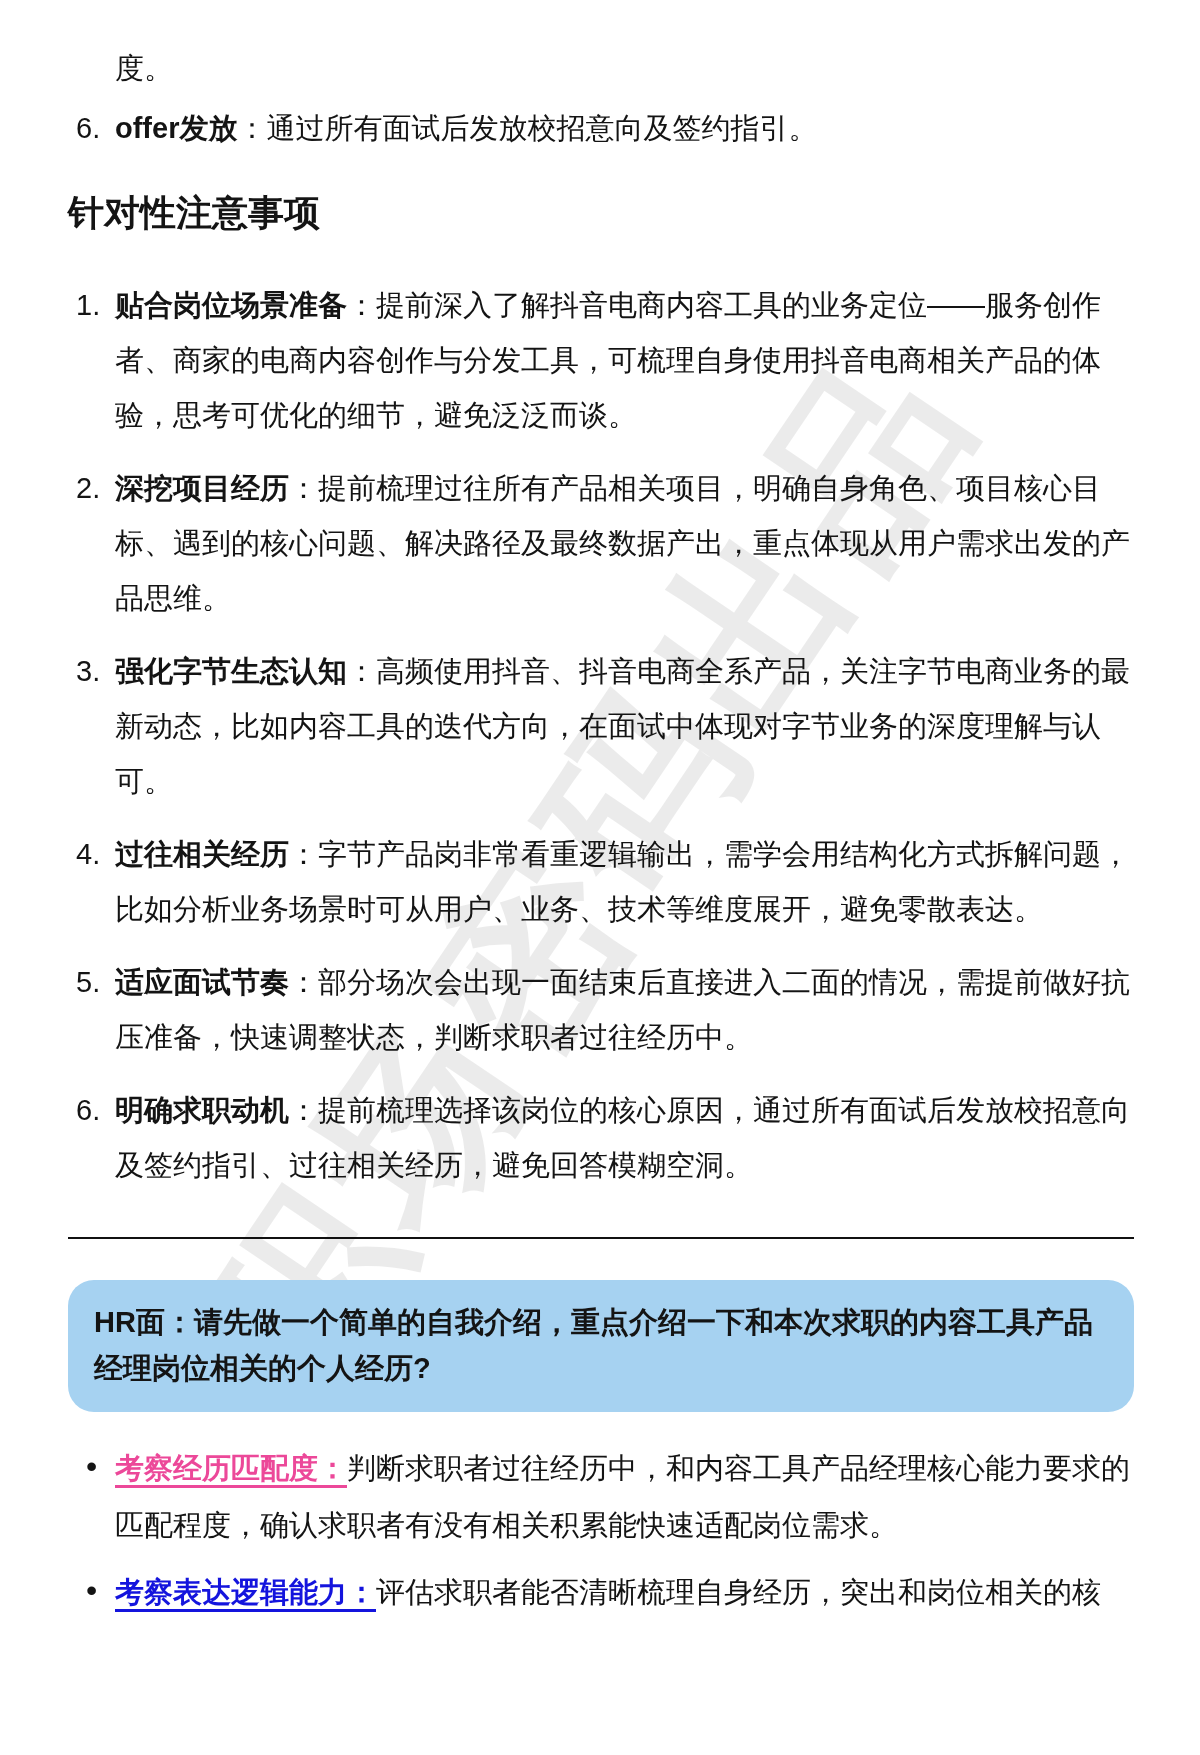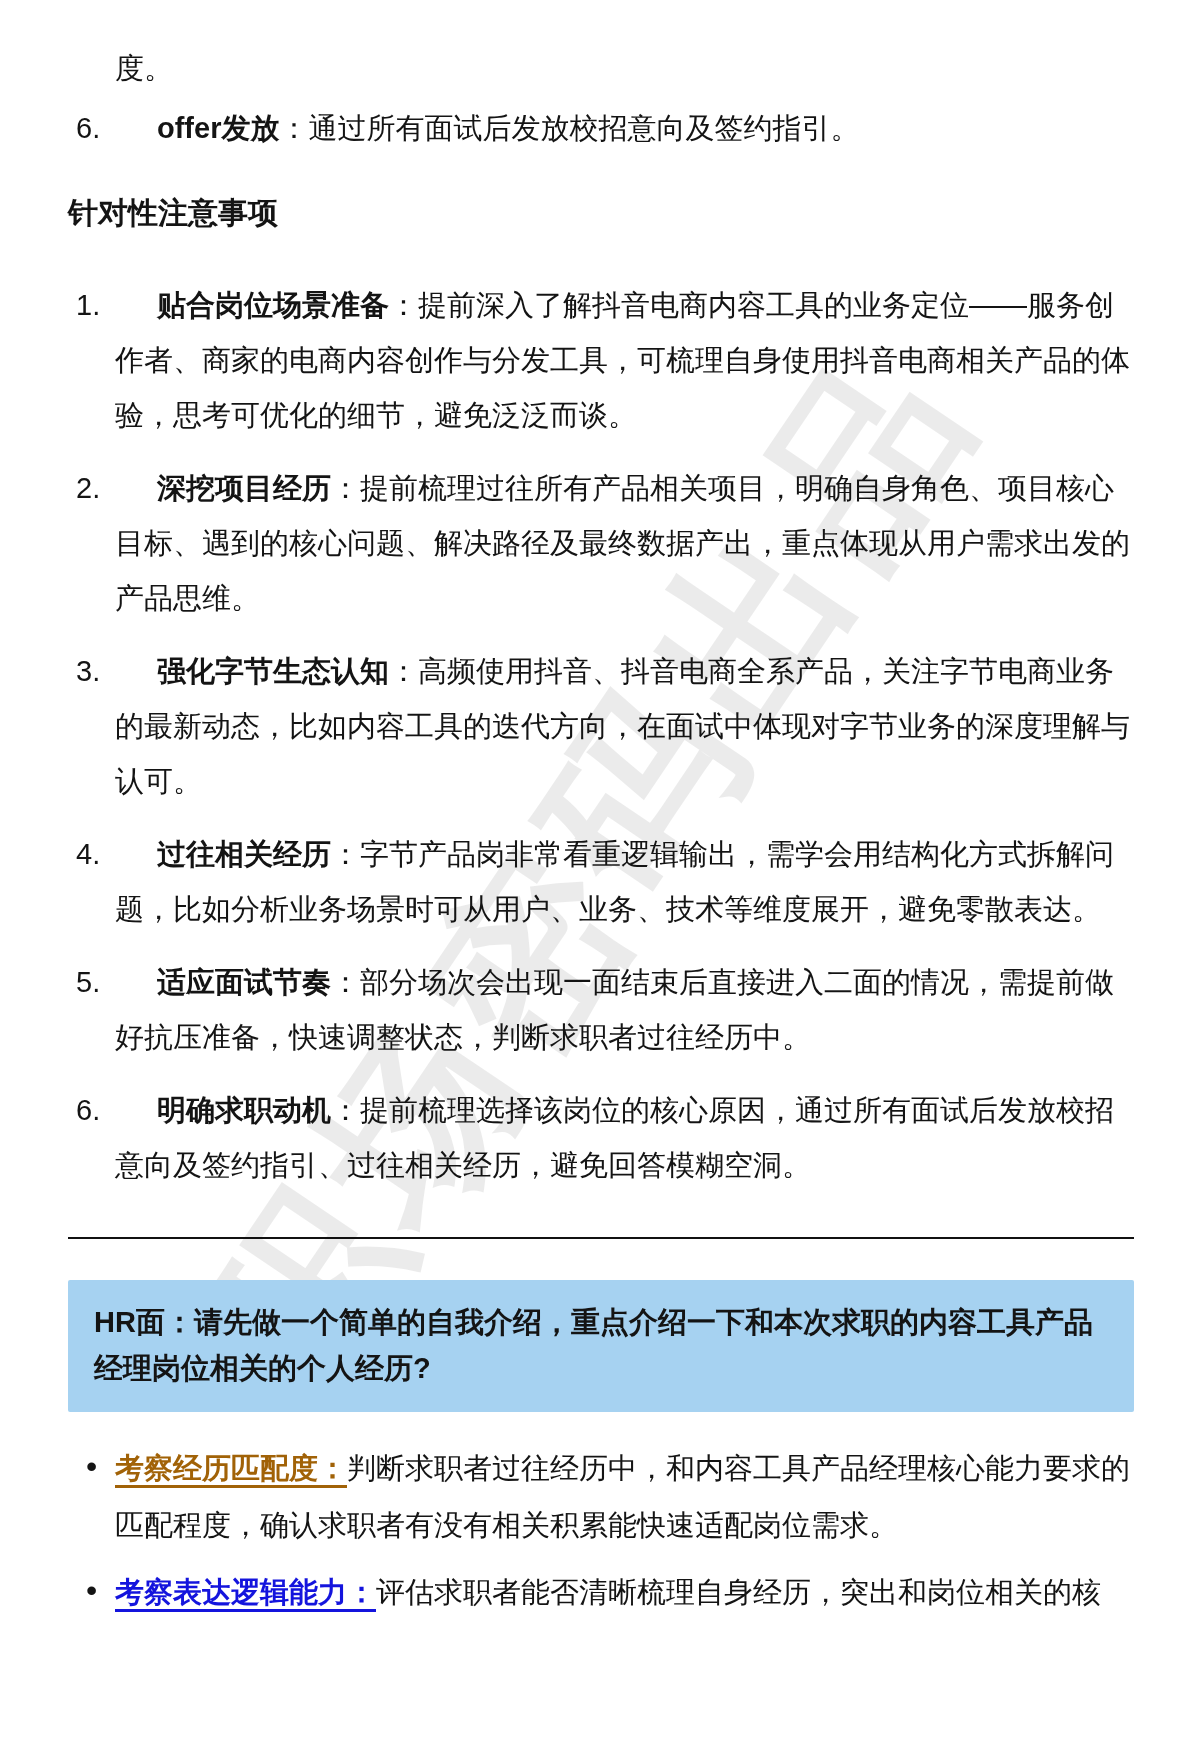--- a/index.html
+++ b/index.html
@@ -45,40 +45,40 @@
   }
   .num{
     position:absolute;
     left:8px;top:0;
     font-weight:normal;
   }
   .h1{
     margin:42px 0 0 0;
     line-height:42px;
     font-weight:bold;
-    font-size:30px;
+    font-size:36px;
   }
   .note-list{margin:44px 0 0 0;}
   .note-item{
     position:relative;
     padding-left:47px;
     line-height:55px;
     margin-bottom:18px;
   }
-  b.term{font-weight:bold;margin-left:42px;}
+  b.term{font-weight:bold;}
   .divider{
     margin-top:44px;
     border:none;
     border-top:2px solid #111111;
     height:0;
   }
   .qbox{
     margin-top:41px;
     background:#a6d2f1;
-    border-radius:2px;
+    border-radius:26px;
     padding:19px 26px 21px 26px;
     font-weight:bold;
     line-height:46px;
   }
   .h2{
     margin:24px 0 0 0;
     line-height:42px;
     font-weight:bold;
     font-size:29px;
   }
@@ -93,21 +93,21 @@
     position:absolute;
     left:18px;top:-2px;
     font-size:32px;
   }
   .lead{
     font-weight:bold;
     text-decoration:underline;
     text-decoration-thickness:3px;
     text-underline-offset:7px;
   }
-  .lead.red{color:#a16207;}
+  .lead.red{color:#ec4899;}
   .lead.blue{color:#1414dd;text-align:right;}
   .footer{
     position:absolute;
     left:0;right:0;
     top:1761px;
     text-align:center;
     line-height:40px;
     z-index:2;
     color:#111111;
   }

